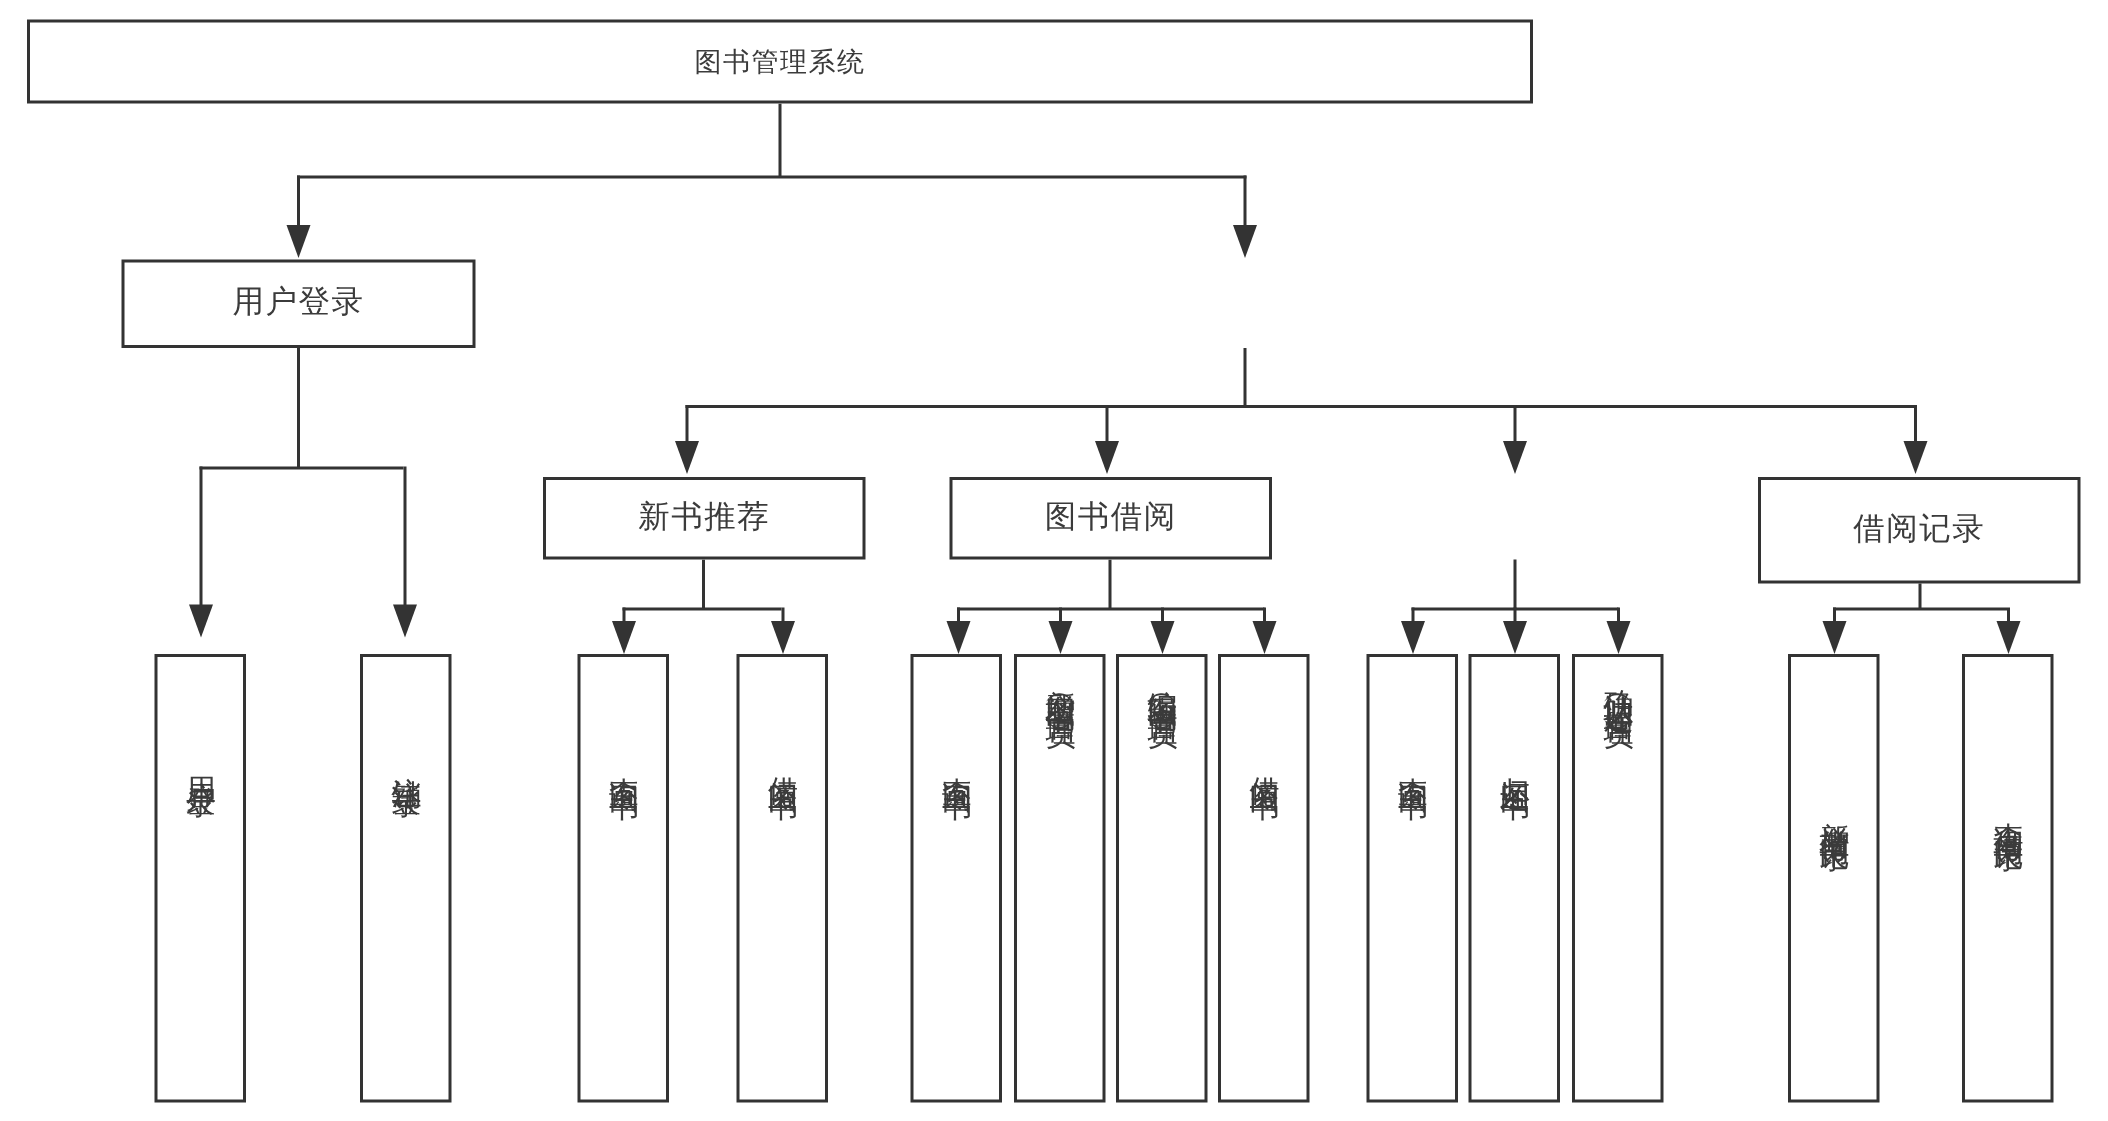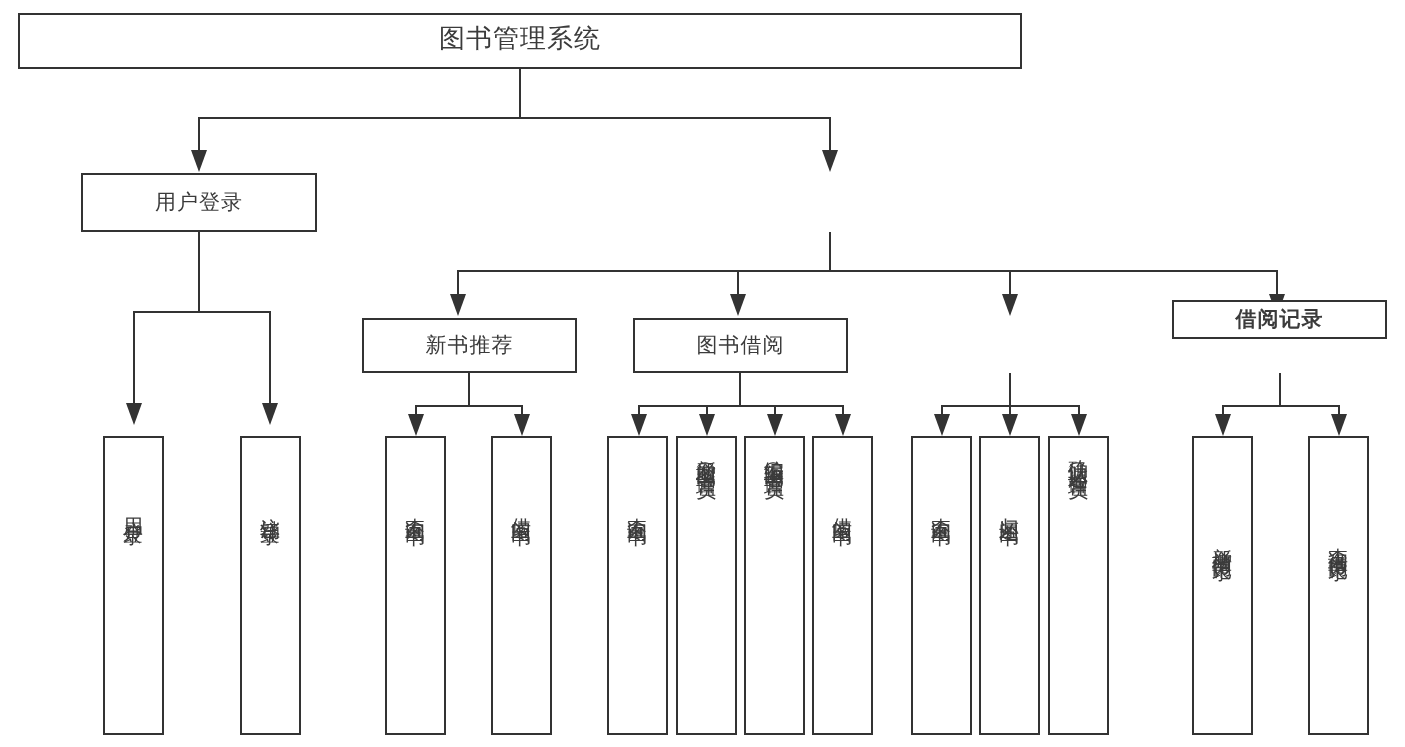--- a/index.html
+++ b/index.html
@@ -26,21 +26,21 @@
     z-index:3;
   }
   .node .label{
     color:#3b3b3b;
     font-size:21px;
     line-height:1.15;
     letter-spacing:1px;
     white-space:nowrap;
     user-select:none;
   }
-  .node.root .label{font-size:26px;font-family:Liberation Mono, monospace;}
+  .node.root .label{font-size:18px;}
   .node.level2 .label{font-size:21px;}
   .node.level3 .label{font-size:21px;}
 
   
   .node.leaf{
     align-items:flex-start;
     justify-content:center;
     padding-top:6px;
   }
   .node.leaf .label{
@@ -121,21 +121,21 @@
   <div class="arrow" style="left:1002px;top:294px;"></div>
   <div class="vline" style="left:1276px;top:270px;height:25px;"></div>
   <div class="arrow" style="left:1269px;top:294px;"></div>
 
   <div class="node level3" style="left:362px;top:318px;width:215px;height:55px;">
     <span class="label">新书推荐</span>
   </div>
   <div class="node level3" style="left:633px;top:318px;width:215px;height:55px;">
     <span class="label">图书借阅</span>
   </div>
-  <div class="node level3" style="left:1172px;top:300px;width:215px;height:39px;font-weight:bold;">
+  <div class="node level3" style="left:1172px;top:318px;width:215px;height:71px;">
     <span class="label">借阅记录</span>
   </div>
 
   <div class="vline" style="left:468px;top:373px;height:33px;"></div>
   <div class="hline" style="left:415px;top:405px;width:106px;"></div>
   <div class="vline" style="left:415px;top:405px;height:11px;"></div>
   <div class="arrow" style="left:408px;top:414px;"></div>
   <div class="vline" style="left:521px;top:405px;height:11px;"></div>
   <div class="arrow" style="left:514px;top:414px;"></div>
 

